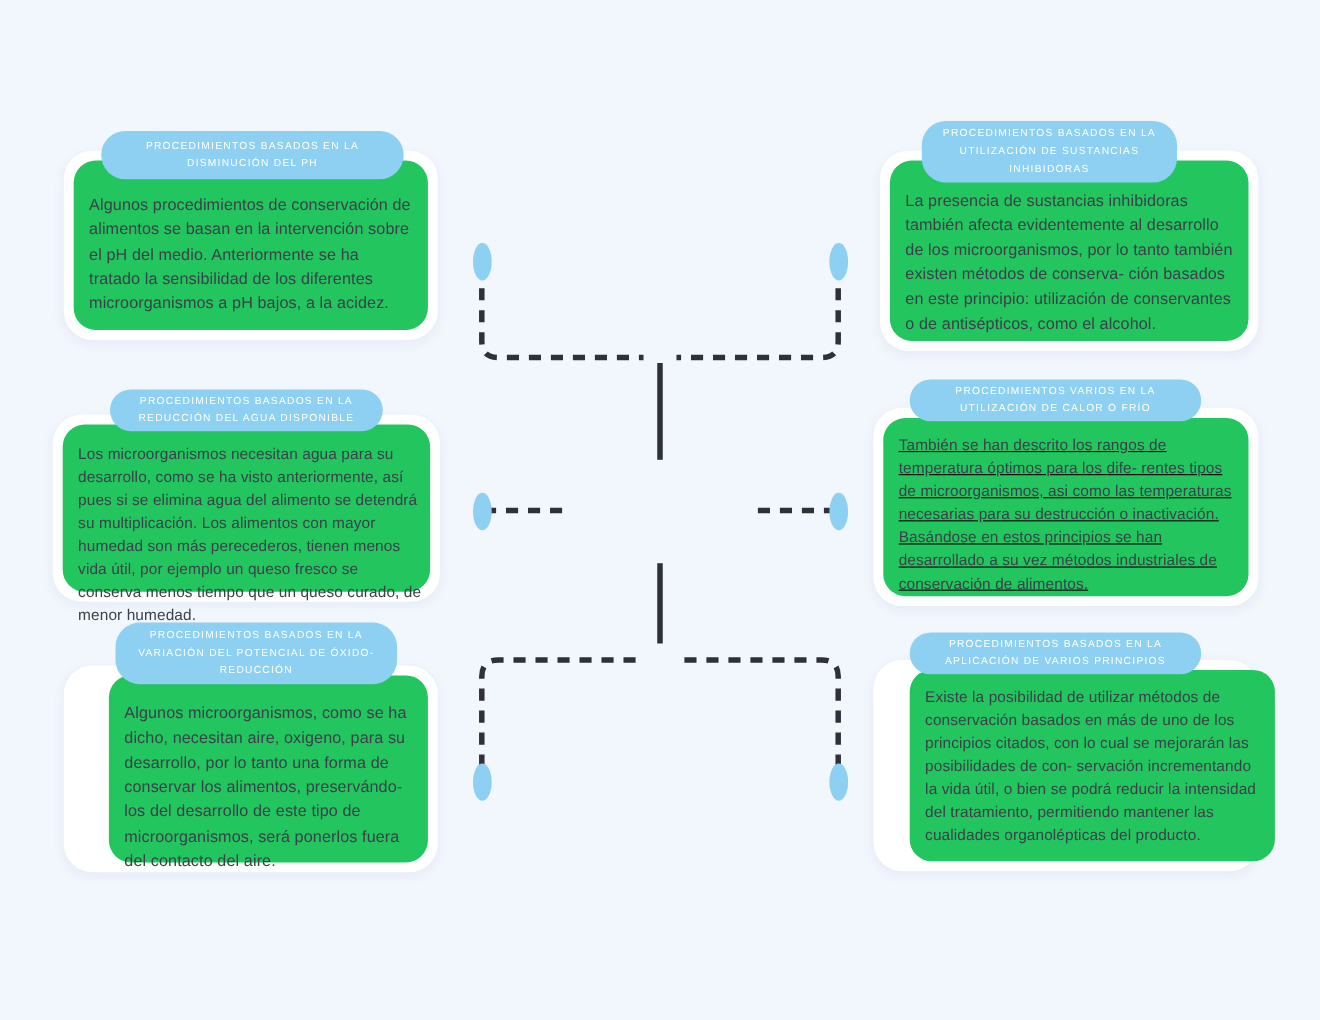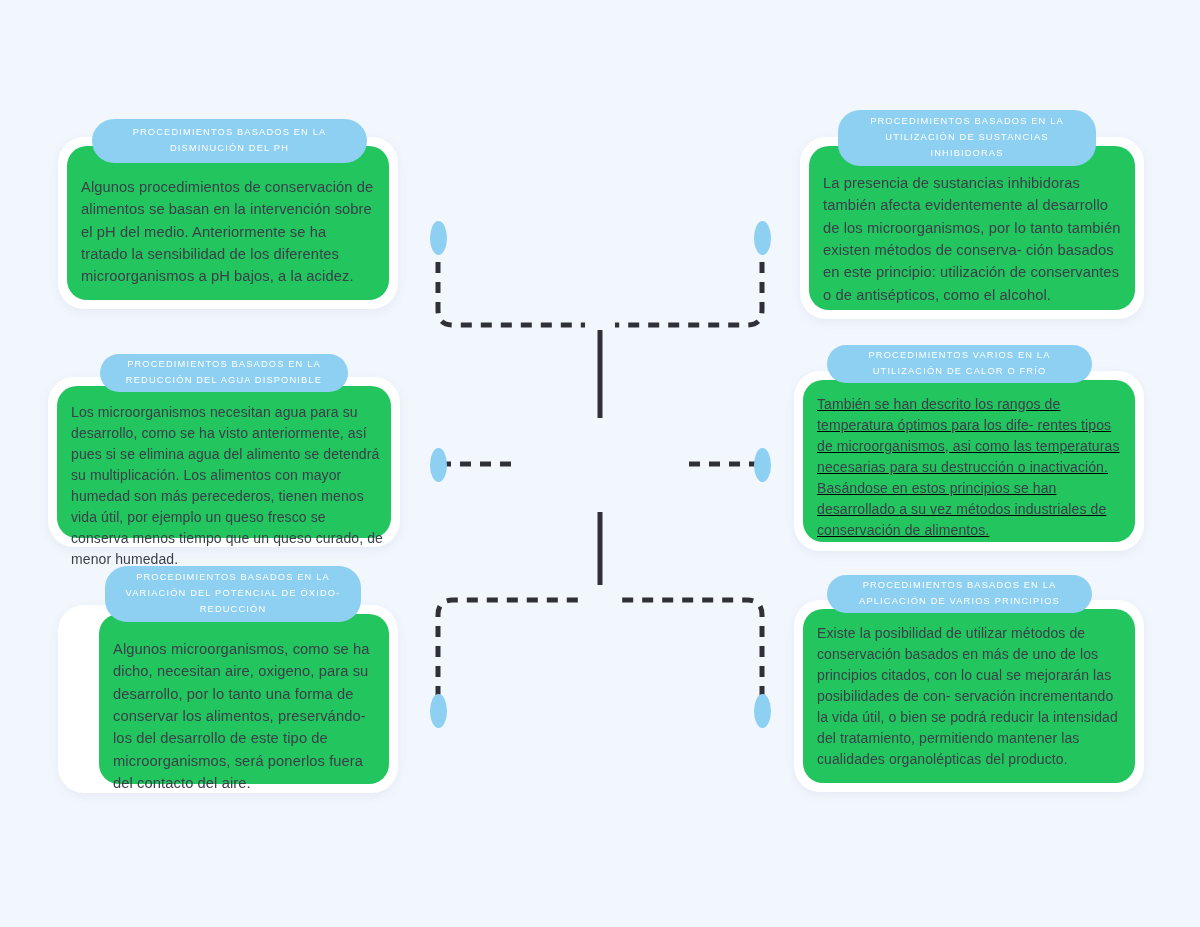--- a/index.html
+++ b/index.html
@@ -144,29 +144,29 @@
       <div class="card-body">Algunos microorganismos, como se ha dicho, necesitan aire, oxigeno, para su desarrollo, por lo tanto una forma de conservar los alimentos, preservándo- los del desarrollo de este tipo de microorganismos, será ponerlos fuera del contacto del aire.</div>
     </div>
   </div>
   <div class="pill" style="left:105px; top:566px; width:256px; height:56px;">PROCEDIMIENTOS BASADOS EN LA VARIACIÓN DEL POTENCIAL DE ÓXIDO-REDUCCIÓN</div>
 
   <div class="card" style="left:800px; top:137px; width:344px; height:182px;">
     <div class="card-inner" style="padding:26px 14px 12px 14px;">
       <div class="card-body">La presencia de sustancias inhibidoras también afecta evidentemente al desarrollo de los microorganismos, por lo tanto también existen métodos de conserva- ción basados en este principio: utilización de conservantes o de antisépticos, como el alcohol.</div>
     </div>
   </div>
-  <div class="pill" style="left:838px; top:110px; width:258px; height:56px;">PROCEDIMIENTOS BASADOS EN LA UTILIZACIÓN DE SUSTANCIAS INHIBIDORAS</div>
+  <div class="pill" style="left:838px; top:110px; width:232px; height:56px;">PROCEDIMIENTOS BASADOS EN LA UTILIZACIÓN DE SUSTANCIAS INHIBIDORAS</div>
 
   <div class="card" style="left:794px; top:371px; width:350px; height:180px;">
     <div class="card-inner" style="padding:14px 14px 12px 14px;text-decoration:underline;">
       <div class="card-body tight">También se han descrito los rangos de temperatura óptimos para los dife- rentes tipos de microorganismos, asi como las temperaturas necesarias para su destrucción o inactivación. Basándose en estos principios se han desarrollado a su vez métodos industriales de conservación de alimentos.</div>
     </div>
   </div>
   <div class="pill" style="left:827px; top:345px; width:265px; height:38px;">PROCEDIMIENTOS VARIOS EN LA UTILIZACIÓN DE CALOR O FRÍO</div>
 
   <div class="card" style="left:794px; top:600px; width:350px; height:192px;">
-    <div class="card-inner" style="padding:14px 14px 12px 14px;">
+    <div class="card-inner" style="padding:14px 14px 12px 14px;margin-left:24px;">
       <div class="card-body tight">Existe la posibilidad de utilizar métodos de conservación basados en más de uno de los principios citados, con lo cual se mejorarán las posibilidades de con- servación incrementando la vida útil, o bien se podrá reducir la intensidad del tratamiento, permitiendo mantener las cualidades organolépticas del producto.</div>
     </div>
   </div>
   <div class="pill" style="left:827px; top:575px; width:265px; height:38px;">PROCEDIMIENTOS BASADOS EN LA APLICACIÓN DE VARIOS PRINCIPIOS</div>
 
 </div>
 
 </body></html>

